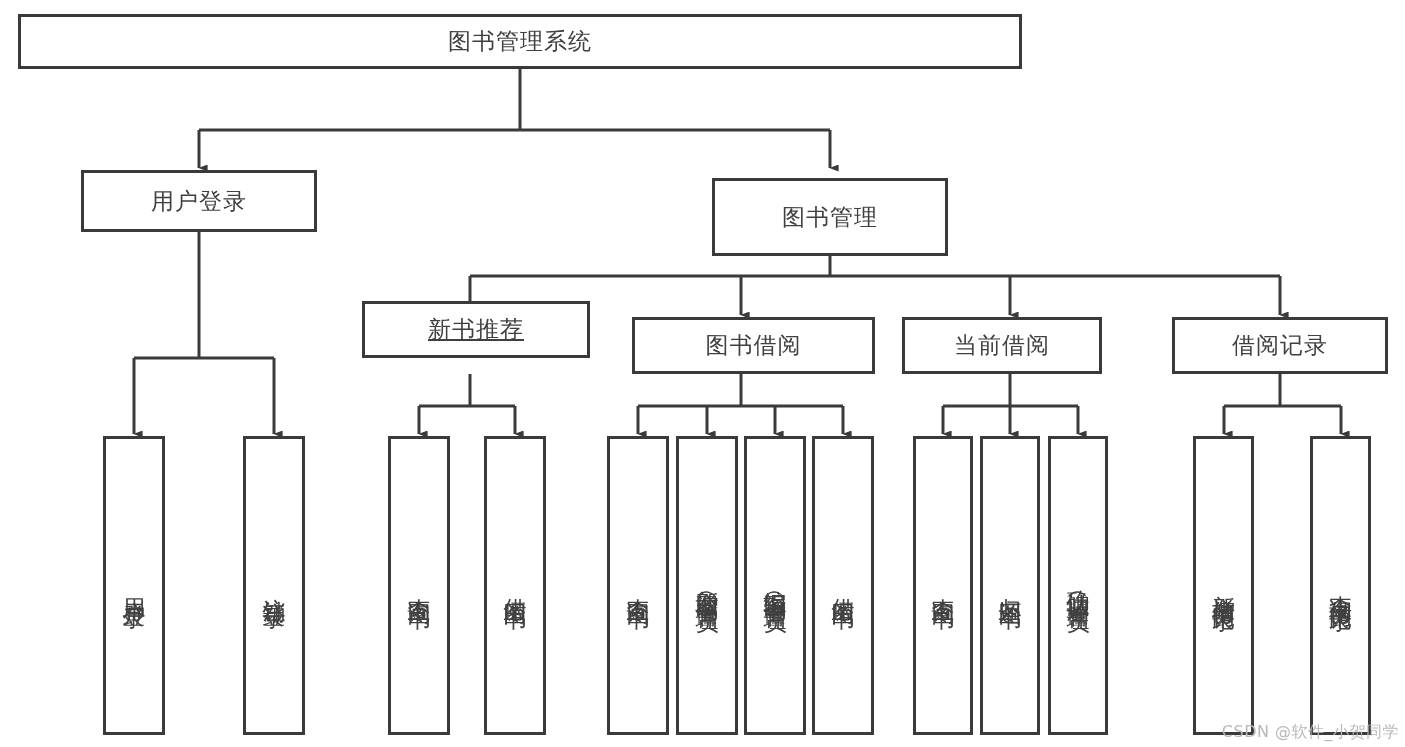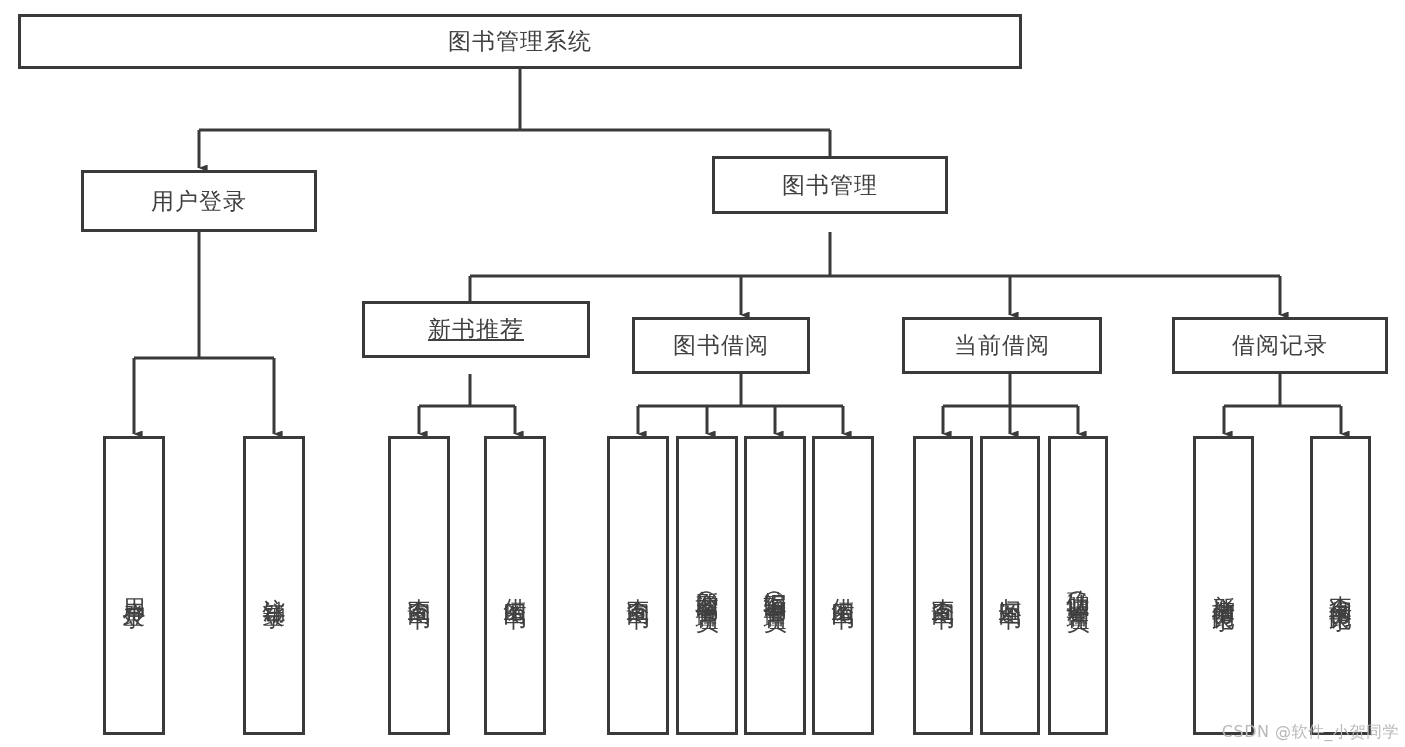--- a/index.html
+++ b/index.html
@@ -118,28 +118,28 @@
       </g>
   </svg>
 
   <div class="node horiz" id="node-root" style="left: 18px; top: 14px; width: 1004px; height: 55px;">
     <span class="label">图书管理系统</span>
   </div>
 
   <div class="node horiz" id="node-user-login" style="left: 81px; top: 170px; width: 236px; height: 62px;">
     <span class="label">用户登录</span>
   </div>
-  <div class="node horiz" id="node-book-manage" style="left: 712px; top: 156px; width: 236px; height: 58px;">
+  <div class="node horiz" id="node-book-manage" style="left: 712px; top: 178px; width: 236px; height: 78px;">
     <span class="label">图书管理</span>
   </div>
 
   <div class="node horiz" id="node-new-book-recommend" style="left: 362px; top: 301px; width: 228px; height: 57px; text-decoration: underline;">
     <span class="label">新书推荐</span>
   </div>
-  <div class="node horiz" id="node-book-borrow" style="left: 632px; top: 317px; width: 178px; height: 57px;">
+  <div class="node horiz" id="node-book-borrow" style="left: 632px; top: 317px; width: 243px; height: 57px;">
     <span class="label">图书借阅</span>
   </div>
   <div class="node horiz" id="node-current-borrow" style="left: 902px; top: 317px; width: 200px; height: 57px;">
     <span class="label">当前借阅</span>
   </div>
   <div class="node horiz" id="node-borrow-record" style="left: 1172px; top: 317px; width: 216px; height: 57px;">
     <span class="label">借阅记录</span>
   </div>
 
   <div class="node vert" id="node-leaf-user-login" style="left: 103px; top: 436px; width: 62px; height: 299px;">

